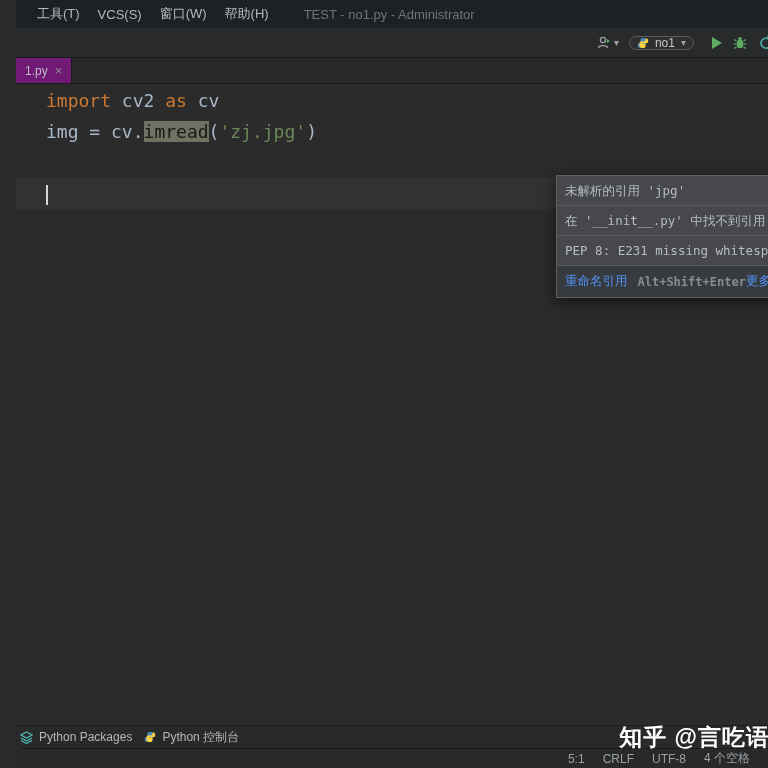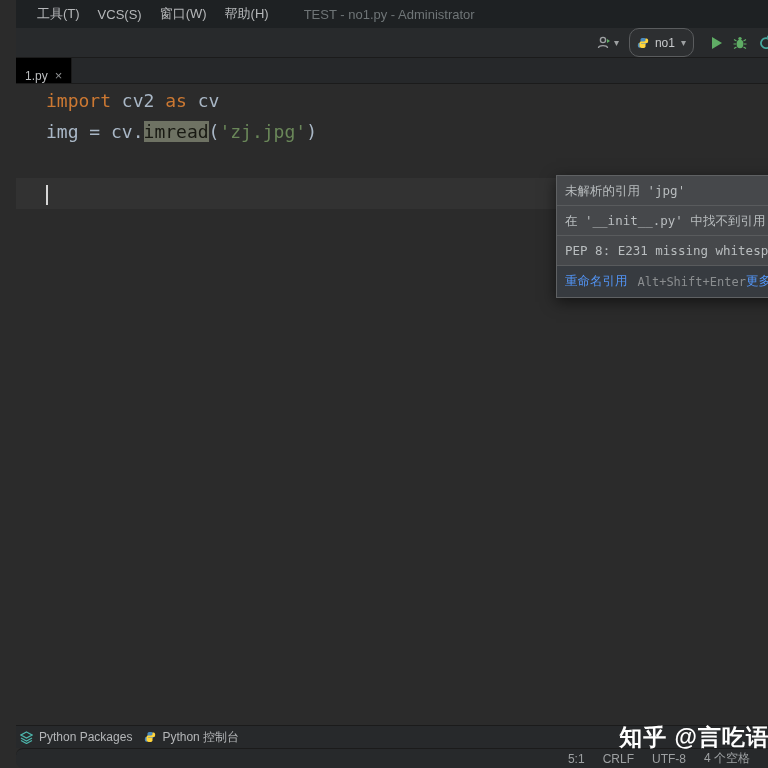--- a/index.html
+++ b/index.html
@@ -8,48 +8,48 @@
   .window { position: relative; display: flex; flex-direction: column; width: 768px; height: 768px; margin-left: 16px; }
 
   
   .menubar { flex: 0 0 28px; background: #1e2123; display: flex; align-items: center; padding-left: 12px; font-size: 13px; color: #b6b8ba; }
   .menu-item { padding: 0 9px; cursor: default; }
   .win-title { margin-left: 26px; color: #6f7577; }
 
   
   .toolbar { flex: 0 0 30px; background: #282a2c; border-bottom: 1px solid #1b1b1b; display: flex; align-items: center; justify-content: flex-end; padding-right: 10px; gap: 10px; }
   .icon-btn { display: flex; align-items: center; gap: 2px; color: #9da0a2; }
-  .run-config { display: flex; align-items: center; gap: 6px; height: 29px; padding: 0 7px; background: #2d2f31; border: 1px solid #5a5c5e; border-radius: 10px; color: #c7c9cb; font-size: 12px; }
+  .run-config { display: flex; align-items: center; gap: 6px; height: 14px; padding: 0 7px; background: #2d2f31; border: 1px solid #5a5c5e; border-radius: 10px; color: #c7c9cb; font-size: 12px; }
   .caret-glyph { font-size: 10px; color: #9da0a2; }
   .play-triangle { width: 0; height: 0; border-left: 10px solid #5fad65; border-top: 6px solid transparent; border-bottom: 6px solid transparent; }
 
   
   .tabbar { flex: 0 0 26px; background: #26282a; border-bottom: 1px solid #1b1b1b; display: flex; align-items: stretch; }
-  .tab { display: flex; align-items: flex-end; gap: 7px; padding: 0 9px; border-right: 1px solid #1b1b1b; background: #000000; font-size: 12px; color: #bcbec0; }
+  .tab { display: flex; align-items: center; gap: 7px; padding: 0 9px; border-right: 1px solid #1b1b1b; background: #701a75; font-size: 12px; color: #bcbec0; }
   .tab-close { color: #8f9193; font-size: 13px; }
 
   
   .editor { position: relative; flex: 1 1 auto; background: #2b2b2b; font-family: "DejaVu Sans Mono", monospace; font-size: 18px; color: #a9b7c6; overflow: hidden; }
   .code { padding-top: 1px; }
   .code-line { height: 31px; line-height: 31px; padding-left: 30px; white-space: pre; }
   .code-line.current { background: #323232; }
   .tok-kw  { color: #cc7832; }
   .tok-str { color: #6a8759; }
   .tok-pl  { color: #a9b7c6; }
   .tok-hl  { background: #6e7263; color: #191a13; }
   .tok-err { text-decoration: underline wavy #f23b42 1.5px; text-underline-offset: 4px; text-decoration-skip-ink: none; }
   .caret-bar { display: inline-block; width: 2px; height: 20px; background: #d6d6d6; vertical-align: middle; }
   .error-stripe-mark { position: absolute; right: 0; top: 11px; width: 8px; height: 5px; background: #e0575b; border-radius: 1px; }
 
   
   .popup { position: absolute; left: 540px; top: 91px; width: 240px; background: #46484b; border: 1px solid #5f6163; box-shadow: 0 4px 14px rgba(0,0,0,.55); font-size: 12.5px; color: #b9bdbf; z-index: 6; }
   .popup-row { height: 30px; line-height: 30px; padding: 0 8px; border-bottom: 1px solid #595b5d; white-space: nowrap; overflow: hidden; }
   .popup-footer { height: 31px; background: #373b40; display: flex; align-items: center; padding: 0 8px; white-space: nowrap; }
   .popup-link { color: #5294f5; font-size: 12.5px; }
-  .popup-shortcut { color: #8a8d8f; font-size: 12px; margin-left: 10px; }
+  .popup-shortcut { color: #8a8d8f; font-size: 12px; margin-left: 10px; font-weight: bold; }
   .popup-more { margin-left: auto; color: #5294f5; font-size: 12.5px; }
 
   
   .bottom-toolbar { flex: 0 0 23px; background: #27292b; border-top: 1px solid #1b1b1b; display: flex; align-items: center; gap: 12px; padding-left: 4px; font-size: 12px; color: #b4b6b8; }
   .tool-item { display: flex; align-items: center; gap: 6px; }
 
   
   .statusbar { flex: 0 0 20px; background: #27292b; border-top: 1px solid #1b1b1b; display: flex; align-items: center; justify-content: flex-end; gap: 18px; padding-right: 2px; font-size: 12px; color: #9da0a2; white-space: nowrap; border-radius: 7px; }
 
   

